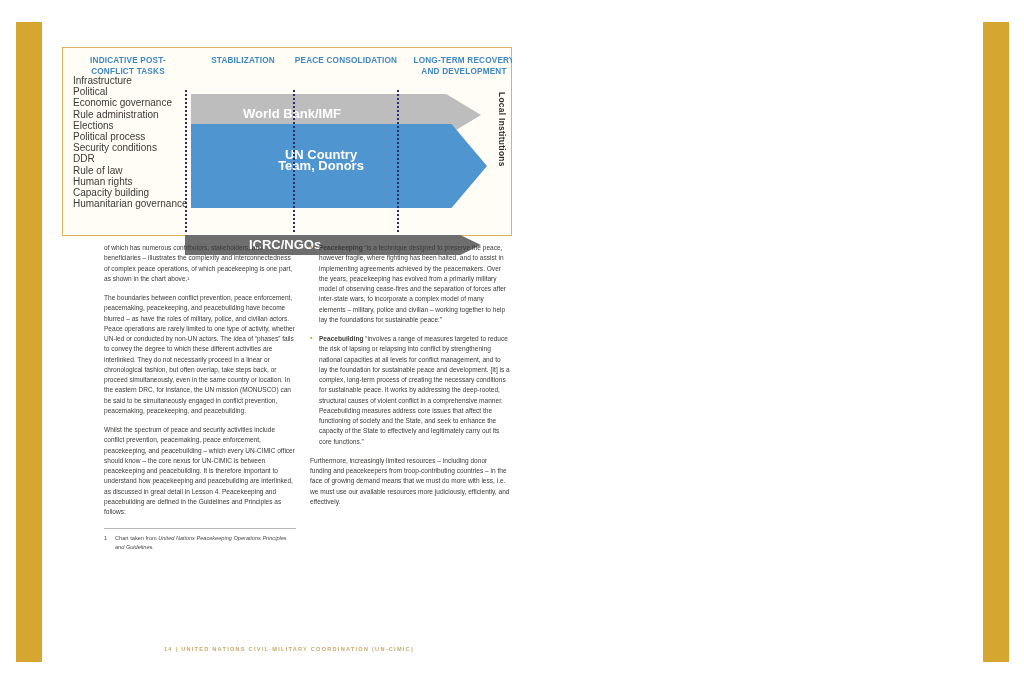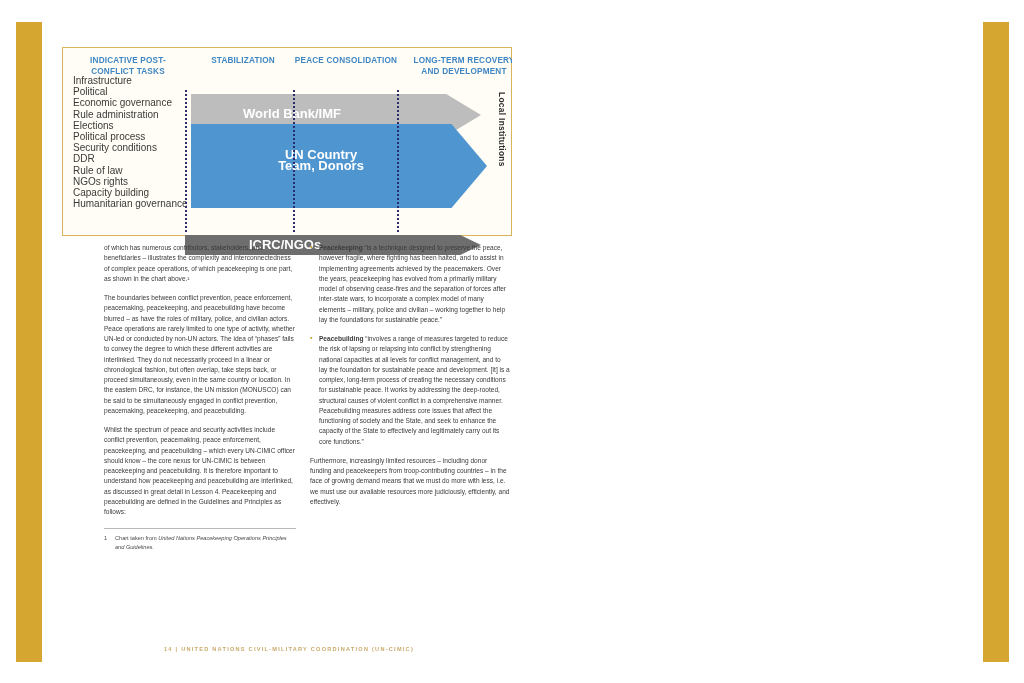--- a/index.html
+++ b/index.html
@@ -212,21 +212,21 @@
       <div class="task-list">
         <div>Infrastructure</div>
         <div>Political</div>
         <div>Economic governance</div>
         <div>Rule administration</div>
         <div>Elections</div>
         <div>Political process</div>
         <div>Security conditions</div>
         <div>DDR</div>
         <div>Rule of law</div>
-        <div>NGOs rights</div>
+        <div>Human rights</div>
         <div>Capacity building</div>
         <div>Humanitarian governance</div>
       </div>
 
       <div class="flowarea">
         <div class="band grey">
           <div class="lbl">World Bank/IMF</div>
         </div>
         <div class="band blue">
           <div class="lbl">UN Country<br>Team, Donors</div>

